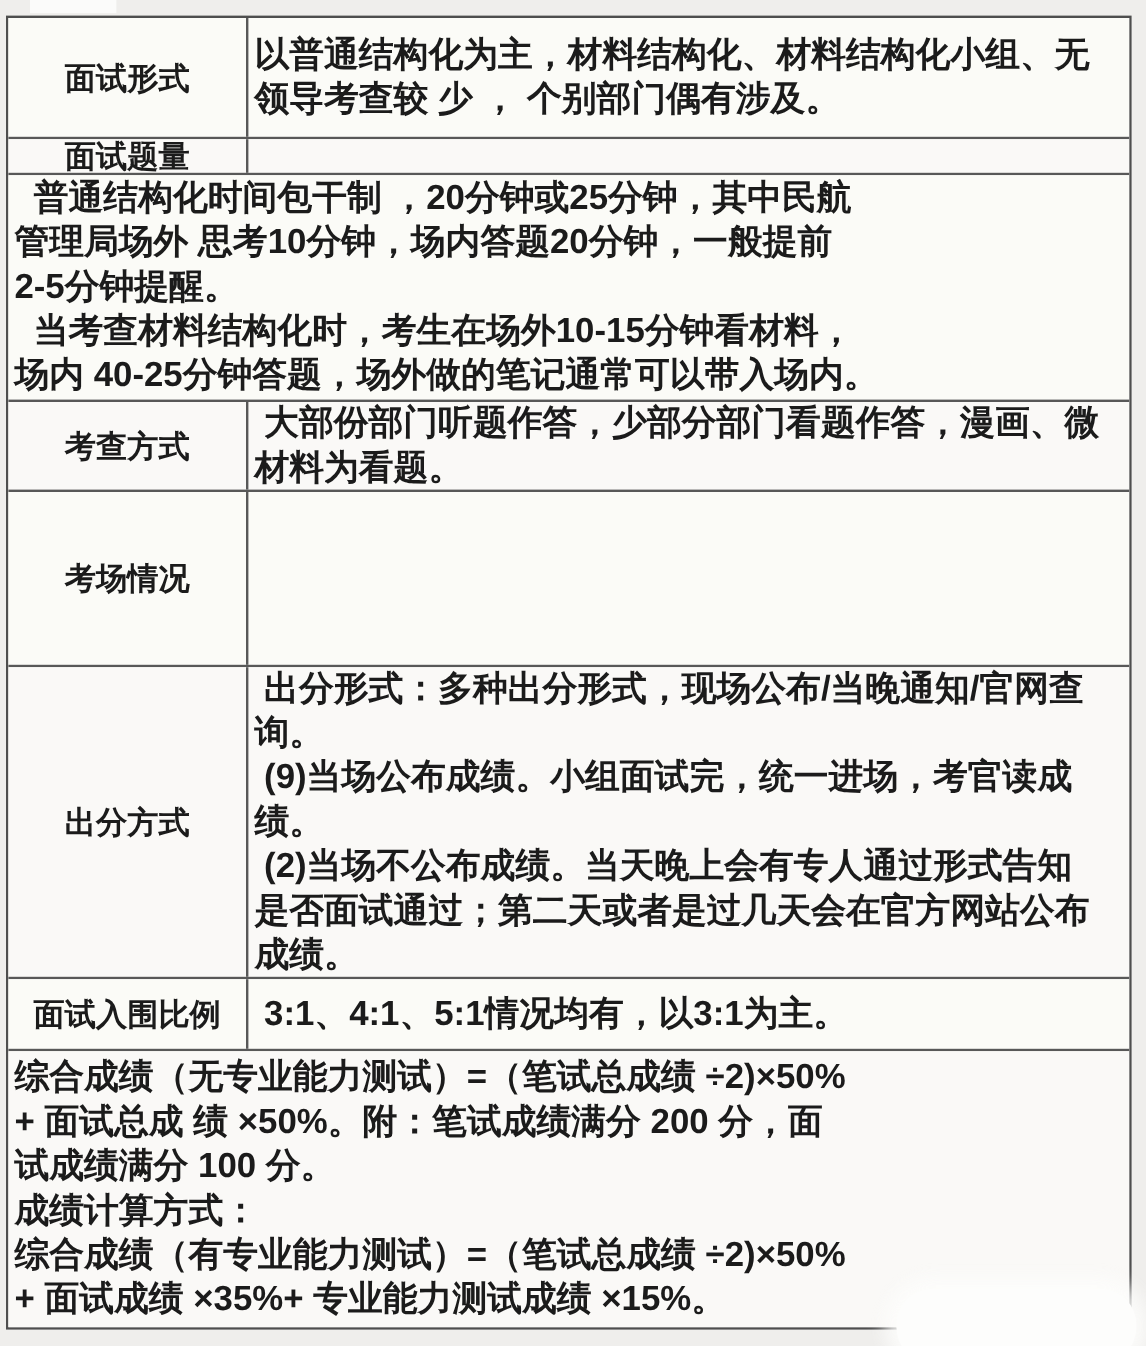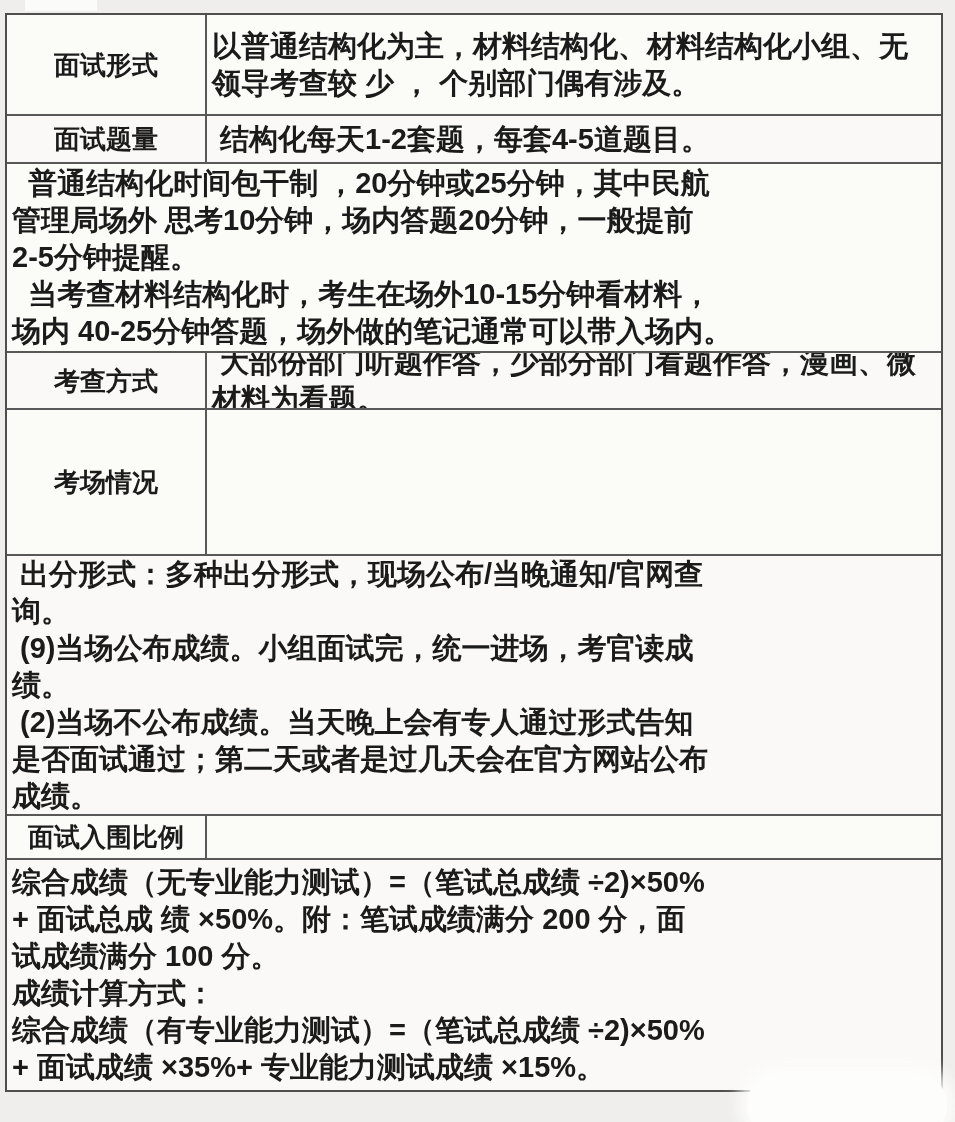--- a/index.html
+++ b/index.html
@@ -87,55 +87,56 @@
 <div class="artifact-top"></div>
 
 <div class="info-table">
 
   <div class="t-row" style="height:101px">
     <div class="cell label">面试形式</div>
     <div class="cell content">以普通结构化为主，材料结构化、材料结构化小组、无
 领导考查较 少 ， 个别部门偶有涉及。</div>
   </div>
 
-  <div class="t-row" style="height:48px">
+  <div class="t-row" style="height:30px">
     <div class="cell label">面试题量</div>
-    <div class="cell content"> 结构化每天1-2套题，每套4-5道题目。</div>
   </div>
 
   <div class="t-row" style="height:189px">
     <div class="cell content">  普通结构化时间包干制 ，20分钟或25分钟，其中民航
 管理局场外 思考10分钟，场内答题20分钟，一般提前
 2-5分钟提醒。
   当考查材料结构化时，考生在场外10-15分钟看材料，
 场内 40-25分钟答题，场外做的笔记通常可以带入场内。</div>
   </div>
 
-  <div class="t-row" style="height:57px">
+  <div class="t-row" style="height:75px">
     <div class="cell label">考查方式</div>
     <div class="cell content"> 大部份部门听题作答，少部分部门看题作答，漫画、微
 材料为看题。</div>
   </div>
 
   <div class="t-row" style="height:146px">
     <div class="cell label">考场情况</div>
   </div>
 
   <div class="t-row" style="height:260px">
+    <div class="cell label">出分方式</div>
     <div class="cell content"> 出分形式：多种出分形式，现场公布/当晚通知/官网查
 询。
  (9)当场公布成绩。小组面试完，统一进场，考官读成
 绩。
  (2)当场不公布成绩。当天晚上会有专人通过形式告知
 是否面试通过；第二天或者是过几天会在官方网站公布
 成绩。</div>
   </div>
 
-  <div class="t-row" style="height:44px">
+  <div class="t-row" style="height:60px">
     <div class="cell label">面试入围比例</div>
+    <div class="cell content"> 3:1、4:1、5:1情况均有，以3:1为主。</div>
   </div>
 
   <div class="t-row" style="height:230px">
     <div class="cell content">综合成绩（无专业能力测试）=（笔试总成绩 ÷2)×50%
 + 面试总成 绩 ×50%。附：笔试成绩满分 200 分，面
 试成绩满分 100 分。
 成绩计算方式：
 综合成绩（有专业能力测试）=（笔试总成绩 ÷2)×50%
 + 面试成绩 ×35%+ 专业能力测试成绩 ×15%。</div>
   </div>

